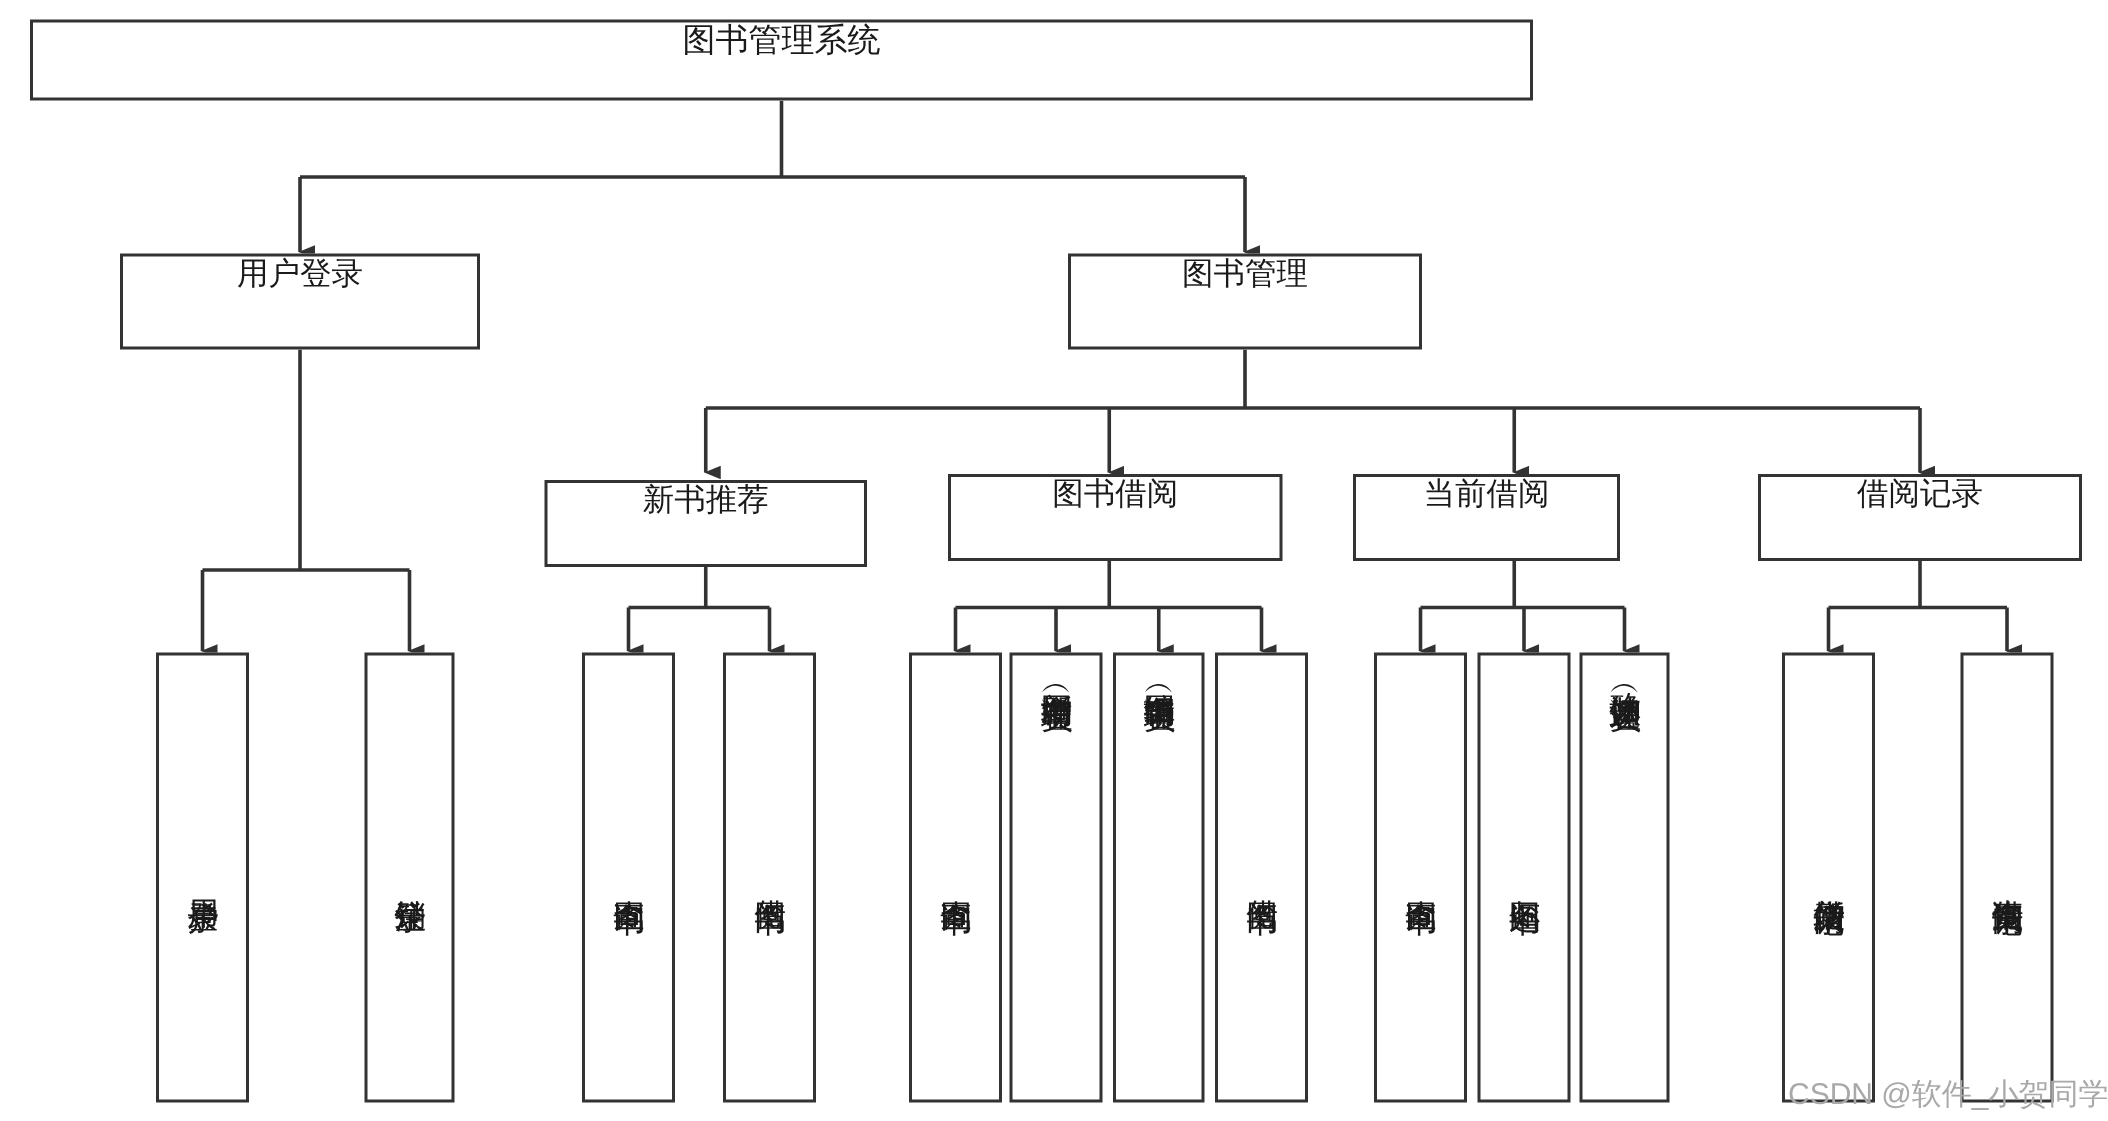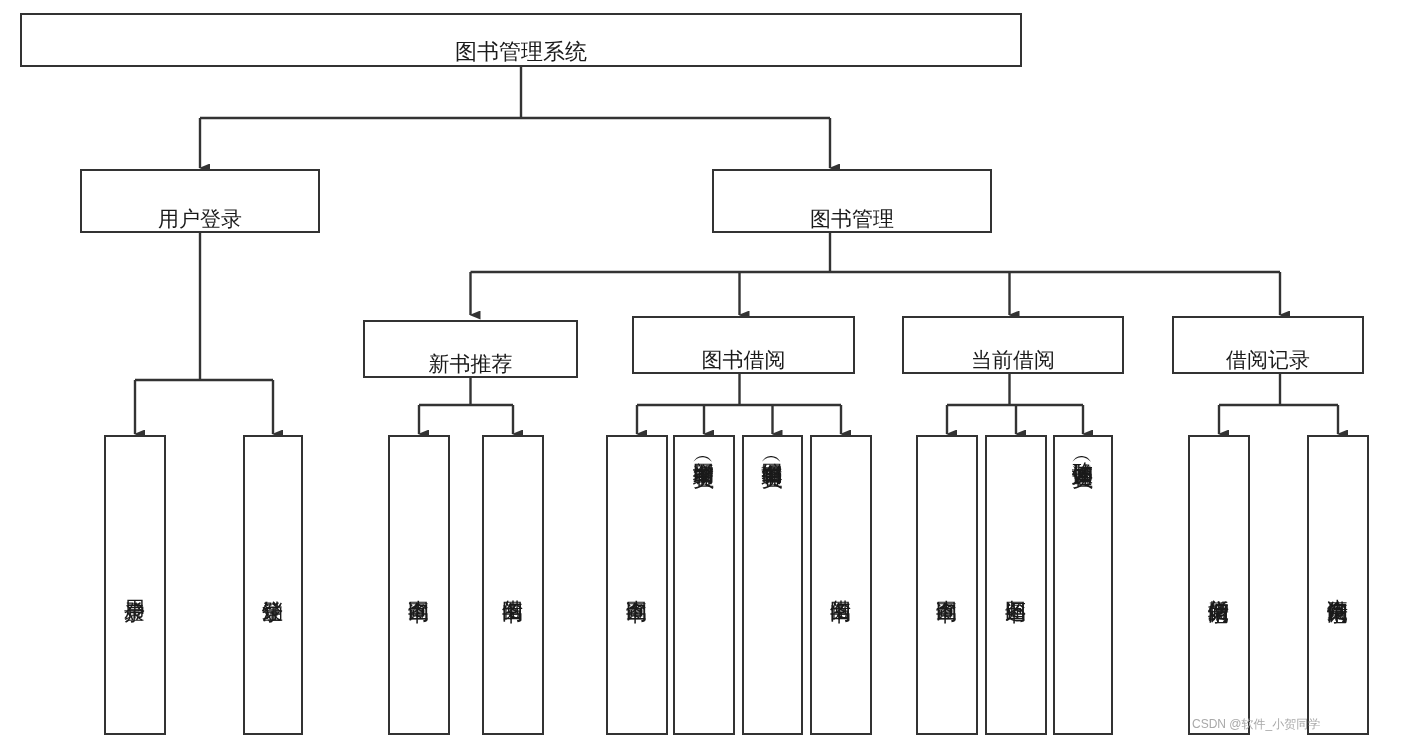--- a/index.html
+++ b/index.html
@@ -24,21 +24,21 @@
     top: 0;
     width: 1405px;
     height: 747px;
   }
   .node {
     position: absolute;
     box-sizing: border-box;
     background: #ffffff;
     border: 2px solid #333333;
     display: flex;
-    align-items: flex-end;
+    align-items: flex-start;
     justify-content: center;
     z-index: 2;
   }
   .node .node-label {
     color: #1a1a1a;
     line-height: 1.12;
     text-align: center;
     white-space: nowrap;
   }
   
@@ -62,21 +62,21 @@
     line-height: 1;
   }
   .node.vertical.centered {
     align-items: center;
     padding-top: 0;
   }
   #watermark {
     position: absolute;
     left: 1192px;
     top: 716px;
-    font-size: 12px;
+    font-size: 20px;
     color: #a9a9a9;
     white-space: nowrap;
     z-index: 5;
     font-family: "Liberation Sans", "DejaVu Sans", sans-serif;
   }
 </style>
 </head>
 <body>
 
 <div id="diagram-root">
@@ -124,33 +124,33 @@
       </g>
   </svg>
 
   <div id="nodes-layer">
       <div class="node horizontal root" style="left: 20px; top: 13px; width: 1002px; height: 54px;">
         <span class="node-label">图书管理系统</span>
       </div>
       <div class="node horizontal" style="left: 80px; top: 169px; width: 240px; height: 64px;">
         <span class="node-label">用户登录</span>
       </div>
-      <div class="node horizontal" style="left: 712px; top: 169px; width: 280px; height: 64px;">
+      <div class="node horizontal" style="left: 712px; top: 169px; width: 236px; height: 64px;">
         <span class="node-label">图书管理</span>
       </div>
       <div class="node horizontal" style="left: 363px; top: 320px; width: 215px; height: 58px;">
         <span class="node-label">新书推荐</span>
       </div>
       <div class="node horizontal" style="left: 632px; top: 316px; width: 223px; height: 58px;">
         <span class="node-label">图书借阅</span>
       </div>
-      <div class="node horizontal" style="left: 902px; top: 316px; width: 222px; height: 58px;">
+      <div class="node horizontal" style="left: 902px; top: 316px; width: 178px; height: 58px;">
         <span class="node-label">当前借阅</span>
       </div>
-      <div class="node horizontal" style="left: 1172px; top: 316px; width: 192px; height: 58px;">
+      <div class="node horizontal" style="left: 1172px; top: 316px; width: 216px; height: 58px;">
         <span class="node-label">借阅记录</span>
       </div>
       <div class="node vertical centered" style="left: 104px; top: 435px; width: 62px; height: 300px;">
         <span class="node-label">用户登录</span>
       </div>
       <div class="node vertical centered" style="left: 243px; top: 435px; width: 60px; height: 300px;">
         <span class="node-label">注销登录</span>
       </div>
       <div class="node vertical centered" style="left: 388px; top: 435px; width: 62px; height: 300px;">
         <span class="node-label">查询图书</span>

